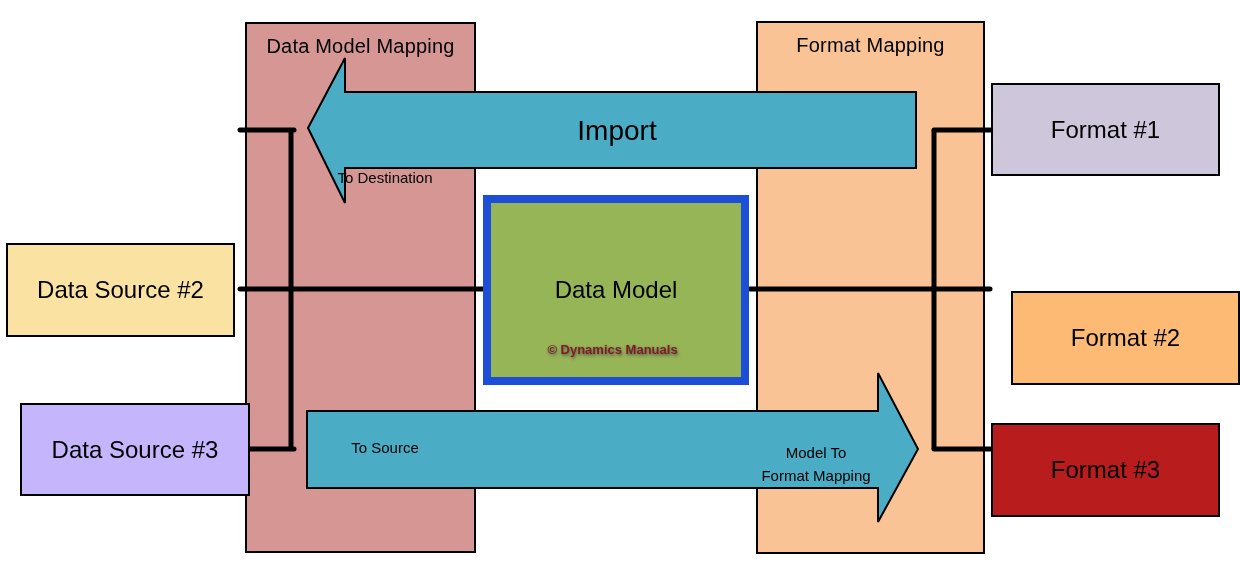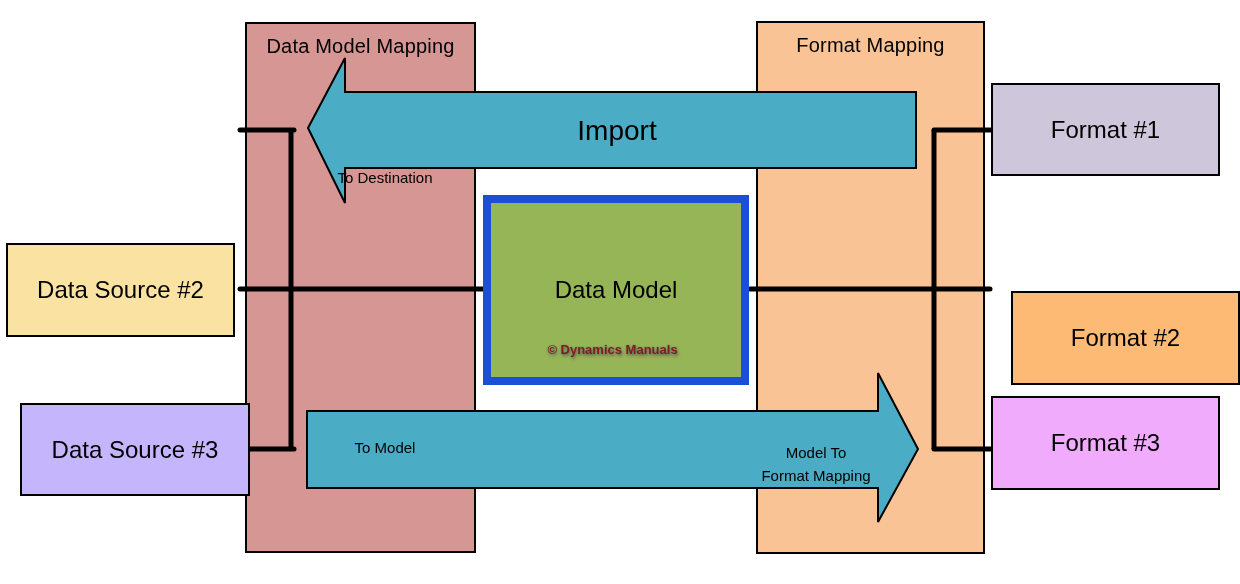--- a/index.html
+++ b/index.html
@@ -105,27 +105,27 @@
 
 
   <div class="box" style="left: 6px; top: 243px; width: 229px; height: 94px; background: rgb(250, 227, 162);">Data Source #2</div>
 
   <div class="box" style="left: 20px; top: 403px; width: 230px; height: 93px; background: #c4b5fd;">Data Source #3</div>
 
   <div class="box" style="left: 991px; top: 83px; width: 229px; height: 93px; background: rgb(206, 198, 219);">Format #1</div>
 
   <div class="box" style="left: 1011px; top: 243px; width: 229px; height: 94px; background: #fdba74; margin-top: 48px;">Format #2</div>
 
-  <div class="box" style="left: 991px; top: 396px; width: 229px; height: 94px; background: #f0abfc;">Format #3</div>
+  <div class="box" style="left: 991px; top: 423px; width: 229px; height: 94px; background: #b91c1c;">Format #3</div>
 
   <div class="center-box" style="background: rgb(150, 181, 86);">
     <span>Data Model</span>
     <span class="watermark">© Dynamics Manuals</span>
   </div>
 
   <div class="arrow-note" style="left:385px; top:130px;margin-top:48px;">To Destination</div>
   <div class="arrow-label" style="left:617px; top:131px;">Import</div>
 
-  <div class="arrow-note" style="left:385px; top:448px;">To Model</div>
+  <div class="arrow-note" style="left:385px; top:448px;">To Source</div>
   <div class="arrow-note" style="left:816px; top:464px;">Model To
 Format Mapping</div>
 
 </div>
 
 </body></html>

